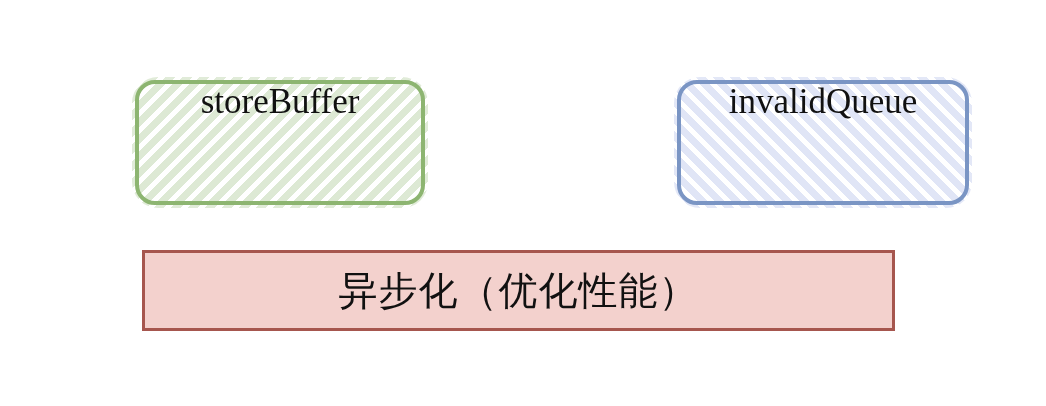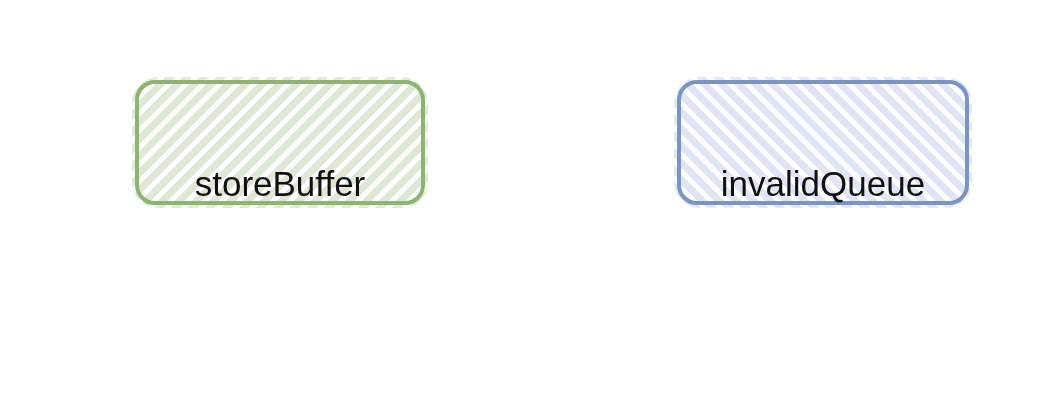--- a/index.html
+++ b/index.html
@@ -13,24 +13,25 @@
     width: 1046px;
     height: 406px;
     background: #ffffff;
     overflow: hidden;
     font-family: "Liberation Sans", sans-serif;
   }
   .node {
     position: absolute;
     box-sizing: border-box;
     display: flex;
-    align-items: flex-end;
+    align-items: flex-start;
     justify-content: center;
     border: 4px solid;
     border-radius: 20px;
+    font-family: Liberation Serif, serif;
   }
   
   .node::before {
     content: "";
     position: absolute;
     inset: -7px;
     border-radius: 26px;
     background: inherit;
     opacity: 0.9;
     z-index: -1;
@@ -86,14 +87,17 @@
 <div class="stage">
 
   <div class="node node-green">
     <span class="node-label">storeBuffer</span>
   </div>
 
   <div class="node node-blue">
     <span class="node-label">invalidQueue</span>
   </div>
 
+  <div class="banner">
+    <span class="banner-label">异步化（优化性能）</span>
+  </div>
 
 </div>
 
 </body></html>

